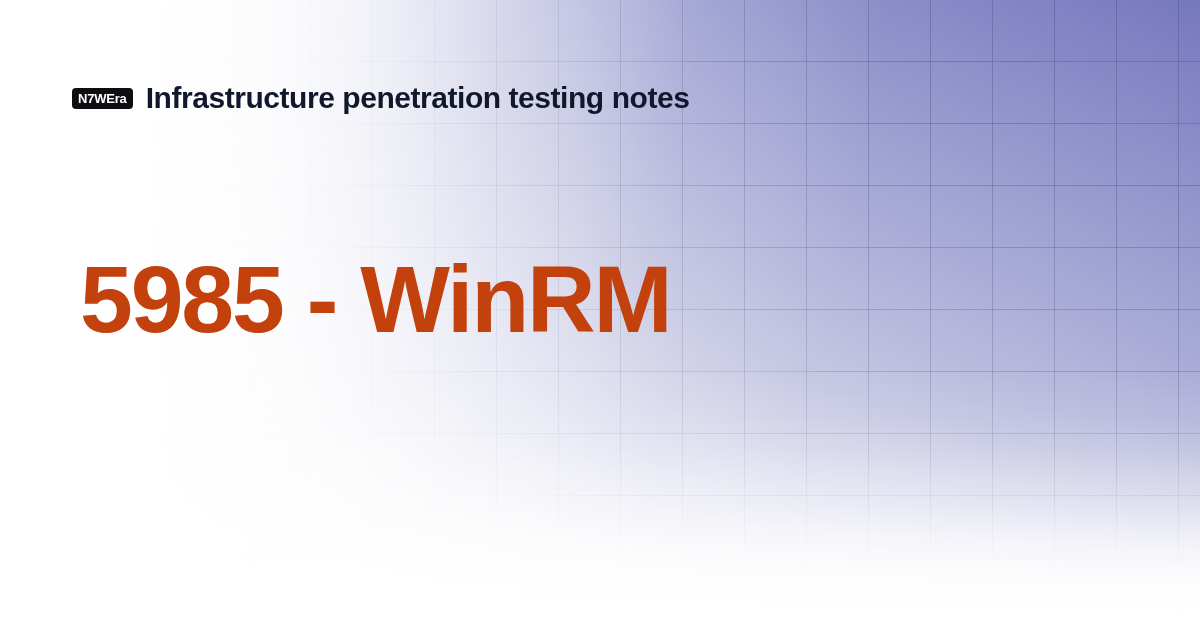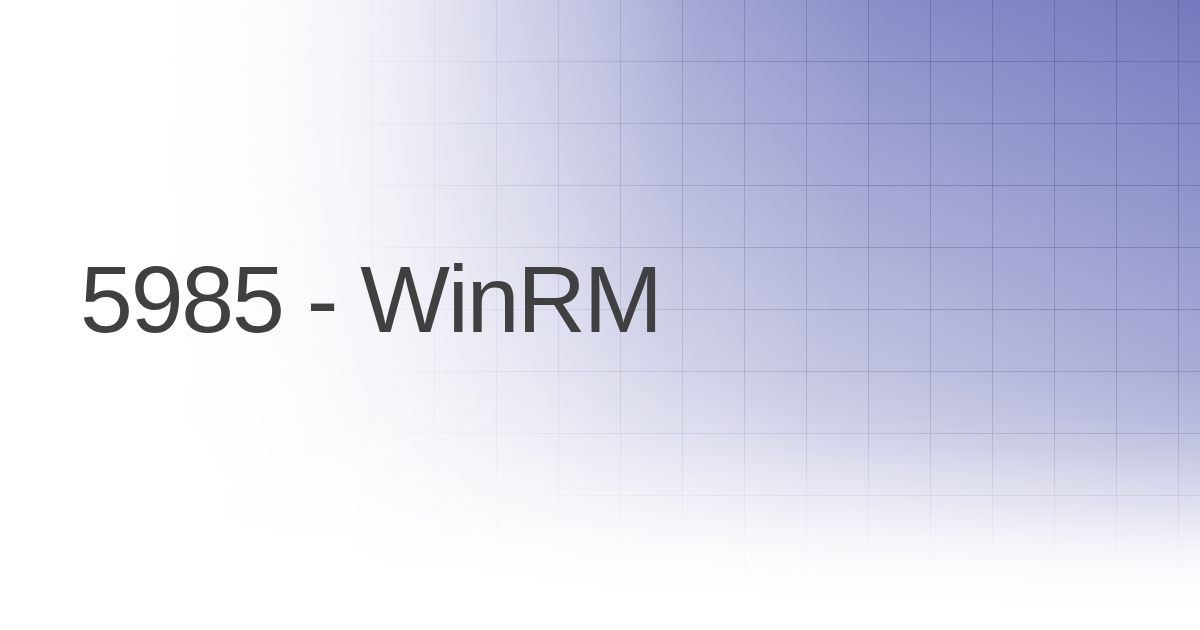--- a/index.html
+++ b/index.html
@@ -160,22 +160,22 @@
     white-space: nowrap;
     line-height: 1;
   }
 
   
   .page-title {
     position: absolute;
     left: 80px;
     top: 252px;
     font-size: 95px;
-    font-weight: 400;
-    color: #404040;
+    font-weight: 700;
+    color: #c2410c;
     letter-spacing: -2.2px;
     line-height: 1;
     white-space: nowrap;
     text-align: center;
   }
 
   
   .page-description {
     position: absolute;
     left: 80px;
@@ -194,18 +194,22 @@
 <div class="og-card">
 
   <div class="bg-gradient"></div>
   <div class="bg-grid"></div>
   <div class="bg-grid-cut"></div>
   <div class="bg-fade-left"></div>
   <div class="bg-fade-bottom"></div>
 
   <div class="content">
 
+    <div class="site-header">
+      <span class="brand-badge">N7WEra</span>
+      <span class="site-title">Infrastructure penetration testing notes</span>
+    </div>
 
     <h1 class="page-title">5985 - WinRM</h1>
 
 
   </div>
 </div>
 
 </body></html>

